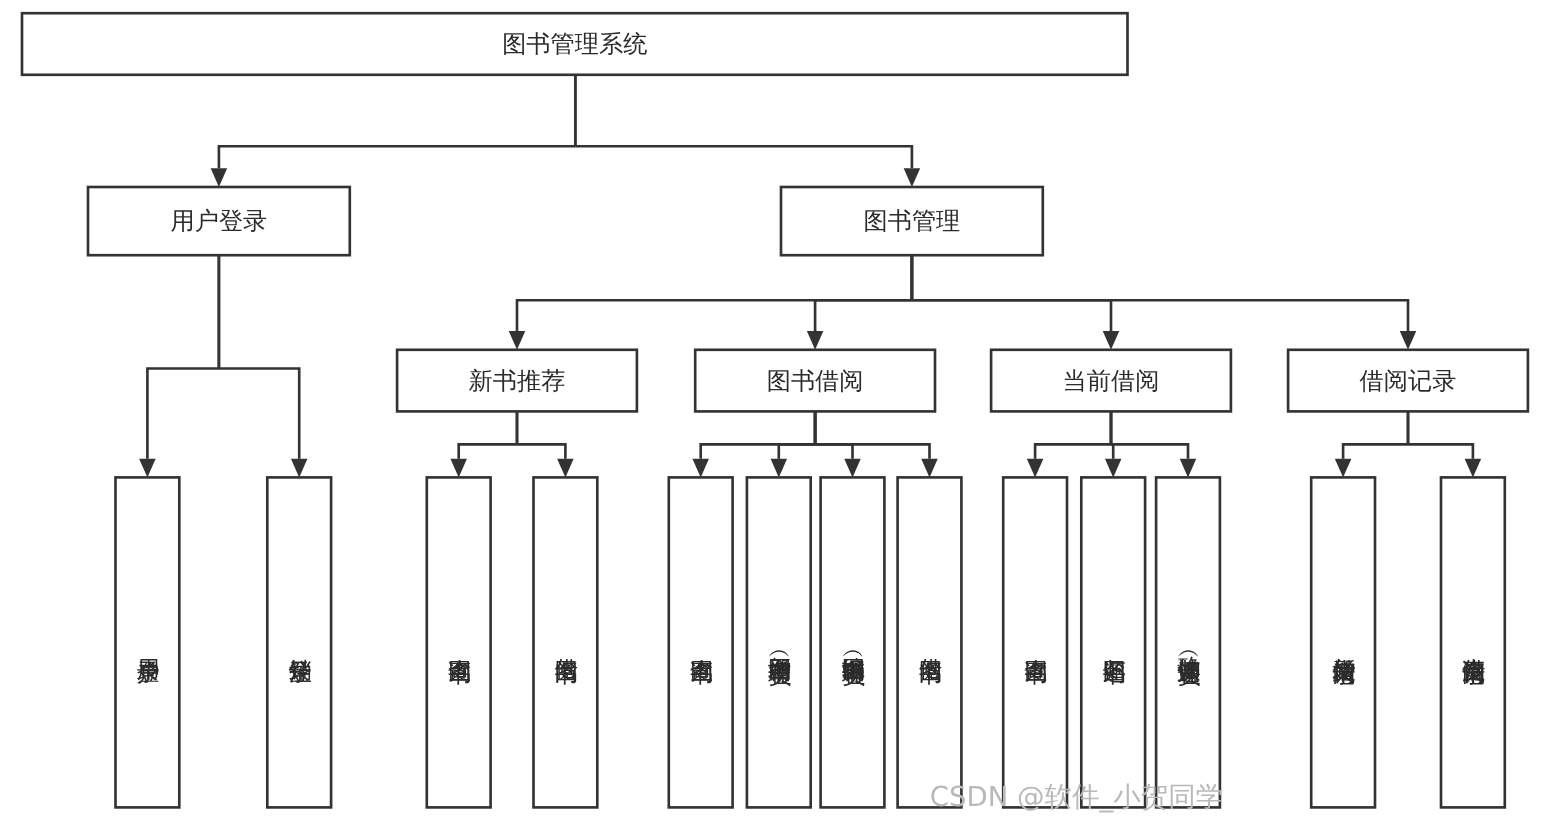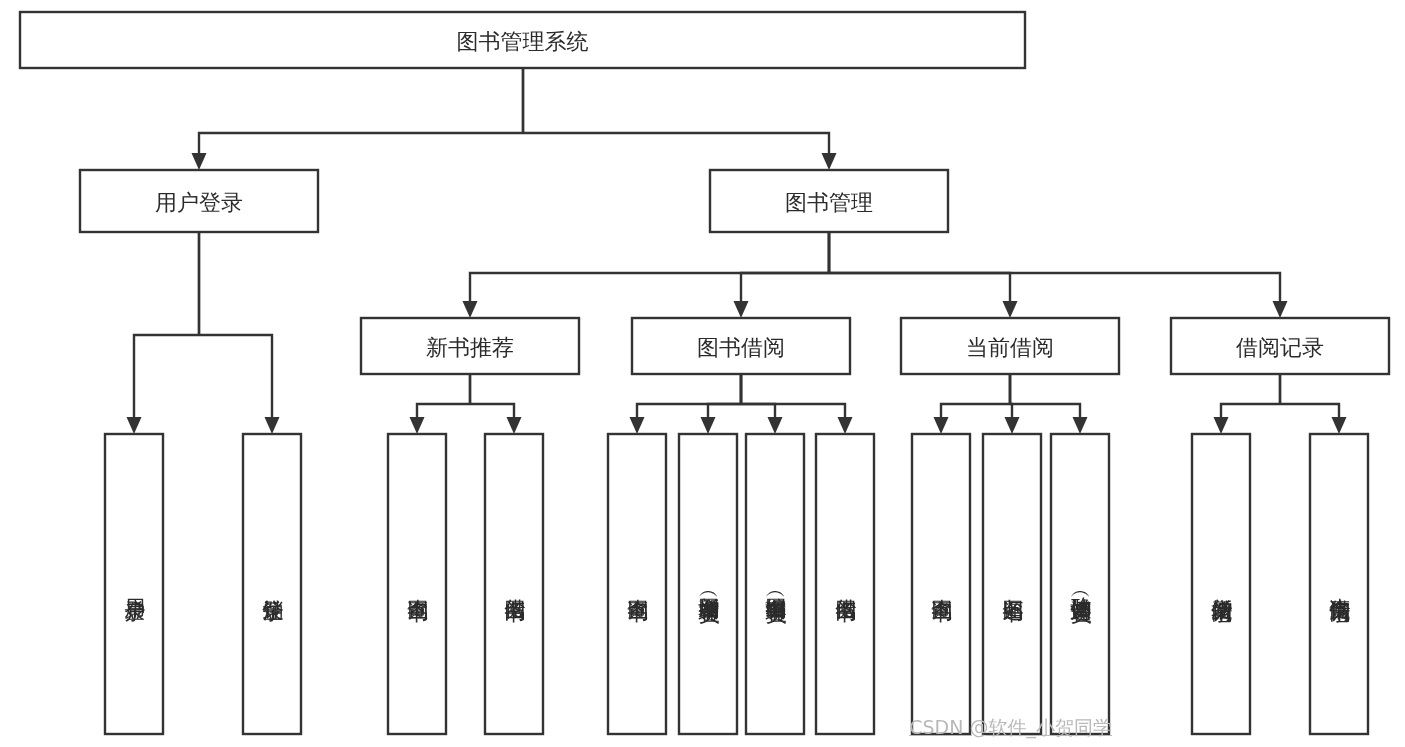--- a/index.html
+++ b/index.html
@@ -65,24 +65,23 @@
     align-items: center;
     justify-content: center;
     pointer-events: none;
   }
   .watermark {
     position: absolute;
     right: 12px;
     bottom: 6px;
     color: #b9b9b9;
     font-family: "DejaVu Sans", "Liberation Sans", sans-serif;
-    font-size: 19px;
+    font-size: 25px;
     white-space: nowrap;
     user-select: none;
-    text-decoration: underline;
   }
 </style>
 </head>
 <body>
 
 <div id="diagram-root">
   <svg id="tree-svg" viewBox="0 0 1405 747" xmlns="http://www.w3.org/2000/svg">
     <g id="edges-layer">
         <g>
           <path class="connector" d="M 523 68 L 523 133"></path>

